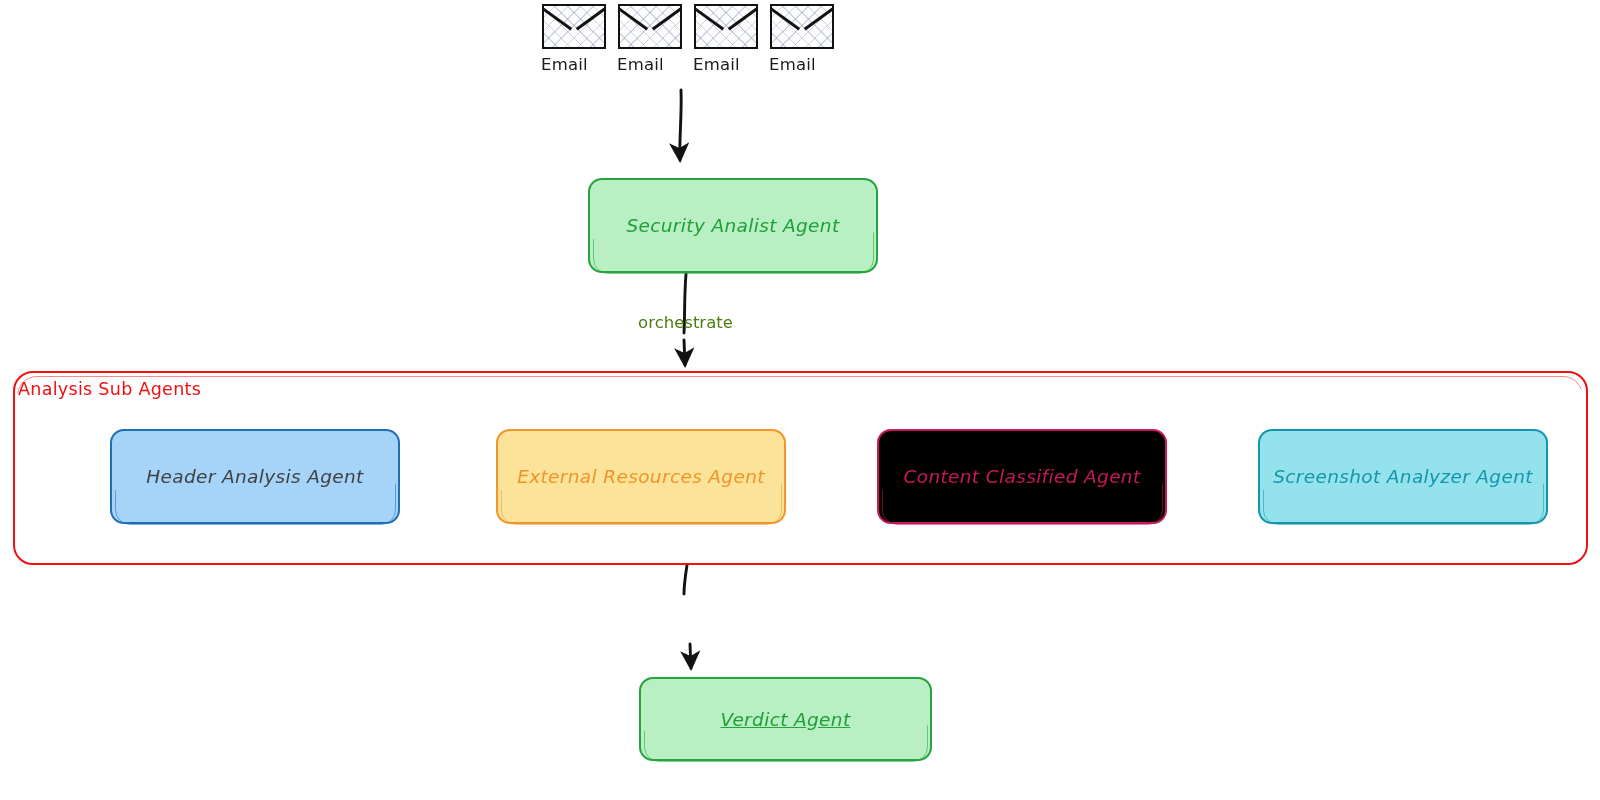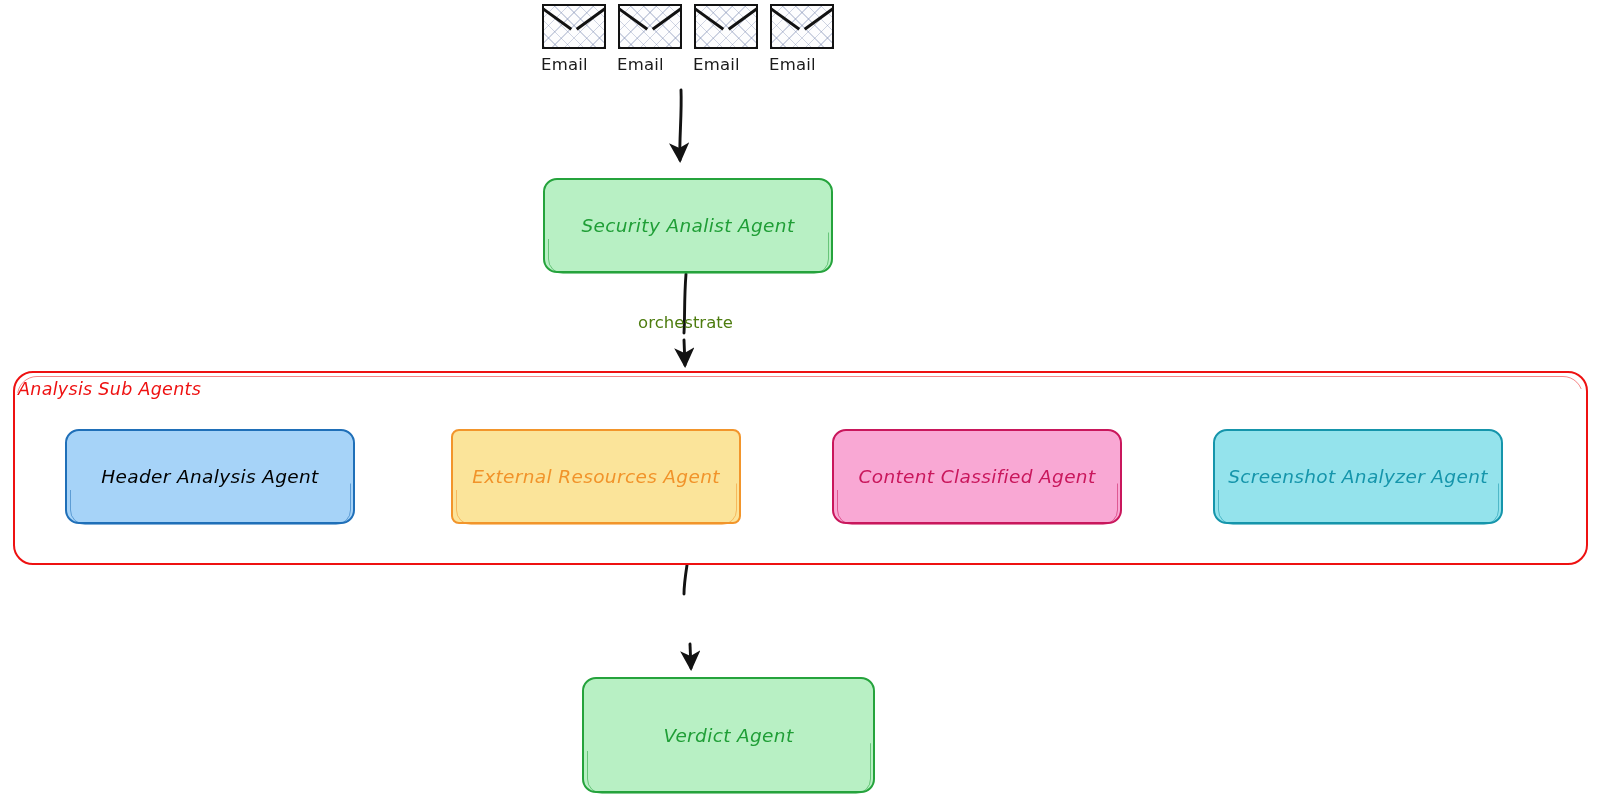--- a/index.html
+++ b/index.html
@@ -86,20 +86,21 @@
   
   .node {
     position: absolute;
     box-sizing: border-box;
     display: flex;
     align-items: center;
     justify-content: center;
     border-style: solid;
     border-width: 2.6px;
     border-radius: 14px;
+    margin-left: 45px;
   }
   .node .node-text {
     font-family: "DejaVu Sans", sans-serif;
     font-size: 18.5px;
     font-style: italic;
     letter-spacing: .35px;
     white-space: nowrap;
   }
   
   .node::after {
@@ -109,24 +110,24 @@
     border-radius: 15px;
     border: 1.6px solid currentColor;
     opacity: .55;
     clip-path: polygon(0 62%, 100% 55%, 100% 100%, 0 100%);
     pointer-events: none;
   }
 
   .node.green  { background: #b8f0c4; border-color: #25a33c; color: #25a33c; }
   .node.green  .node-text { color: #1f9e36; }
   .node.blue   { background: #a6d3f8; border-color: #1f6fb8; color: #1f6fb8; }
-  .node.blue   .node-text { color: #000000; }
-  .node.orange { background: #fbe49a; border-color: #f2952b; color: #f2952b; border-radius: 8px; }
+  .node.blue   .node-text { color: #404040; }
+  .node.orange { background: #fbe49a; border-color: #f2952b; color: #f2952b; }
   .node.orange .node-text { color: #f1932a; }
-  .node.pink   { background: #f9a8d4; border-color: #c9175c; color: #c9175c; }
+  .node.pink   { background: #000000; border-color: #c9175c; color: #c9175c; }
   .node.pink   .node-text { color: #c9175c; }
   .node.cyan   { background: #94e3ec; border-color: #1595ab; color: #1595ab; }
   .node.cyan   .node-text { color: #1595ab; }
 
   
   .subgraph {
     position: absolute;
     box-sizing: border-box;
     border: 2.4px solid #ee1111;
     border-radius: 20px;
@@ -138,21 +139,20 @@
     left: 2px; right: 3px; top: 3px; bottom: 2px;
     border-radius: 20px;
     border: 1.4px solid #ee1111;
     opacity: .5;
     clip-path: polygon(0 0, 100% 0, 100% 7%, 0 9%);
   }
   .subgraph-label {
     position: absolute;
     font-family: "DejaVu Sans", sans-serif;
     font-size: 17.5px;
-    font-style: italic;
     color: #ee1111;
     white-space: nowrap;
     letter-spacing: .3px;
   }
 
   
   .edge-label {
     position: absolute;
     font-family: "DejaVu Sans", sans-serif;
     font-size: 16.5px;
@@ -227,17 +227,17 @@
 
   <div class="node pink" style="left:832px; top:429px; width:290px; height:95px;">
     <span class="node-text">Content Classified Agent</span>
   </div>
 
   <div class="node cyan" style="left:1213px; top:429px; width:290px; height:95px;">
     <span class="node-text">Screenshot Analyzer Agent</span>
   </div>
 
 
-  <div class="node green" style="left:582px; top:677px; width:293px; height:116px;">
+  <div class="node green" style="left:594px; top:677px; width:293px; height:84px;text-decoration:underline;">
     <span class="node-text">Verdict Agent</span>
   </div>
 
 </div>
 
 </body></html>

